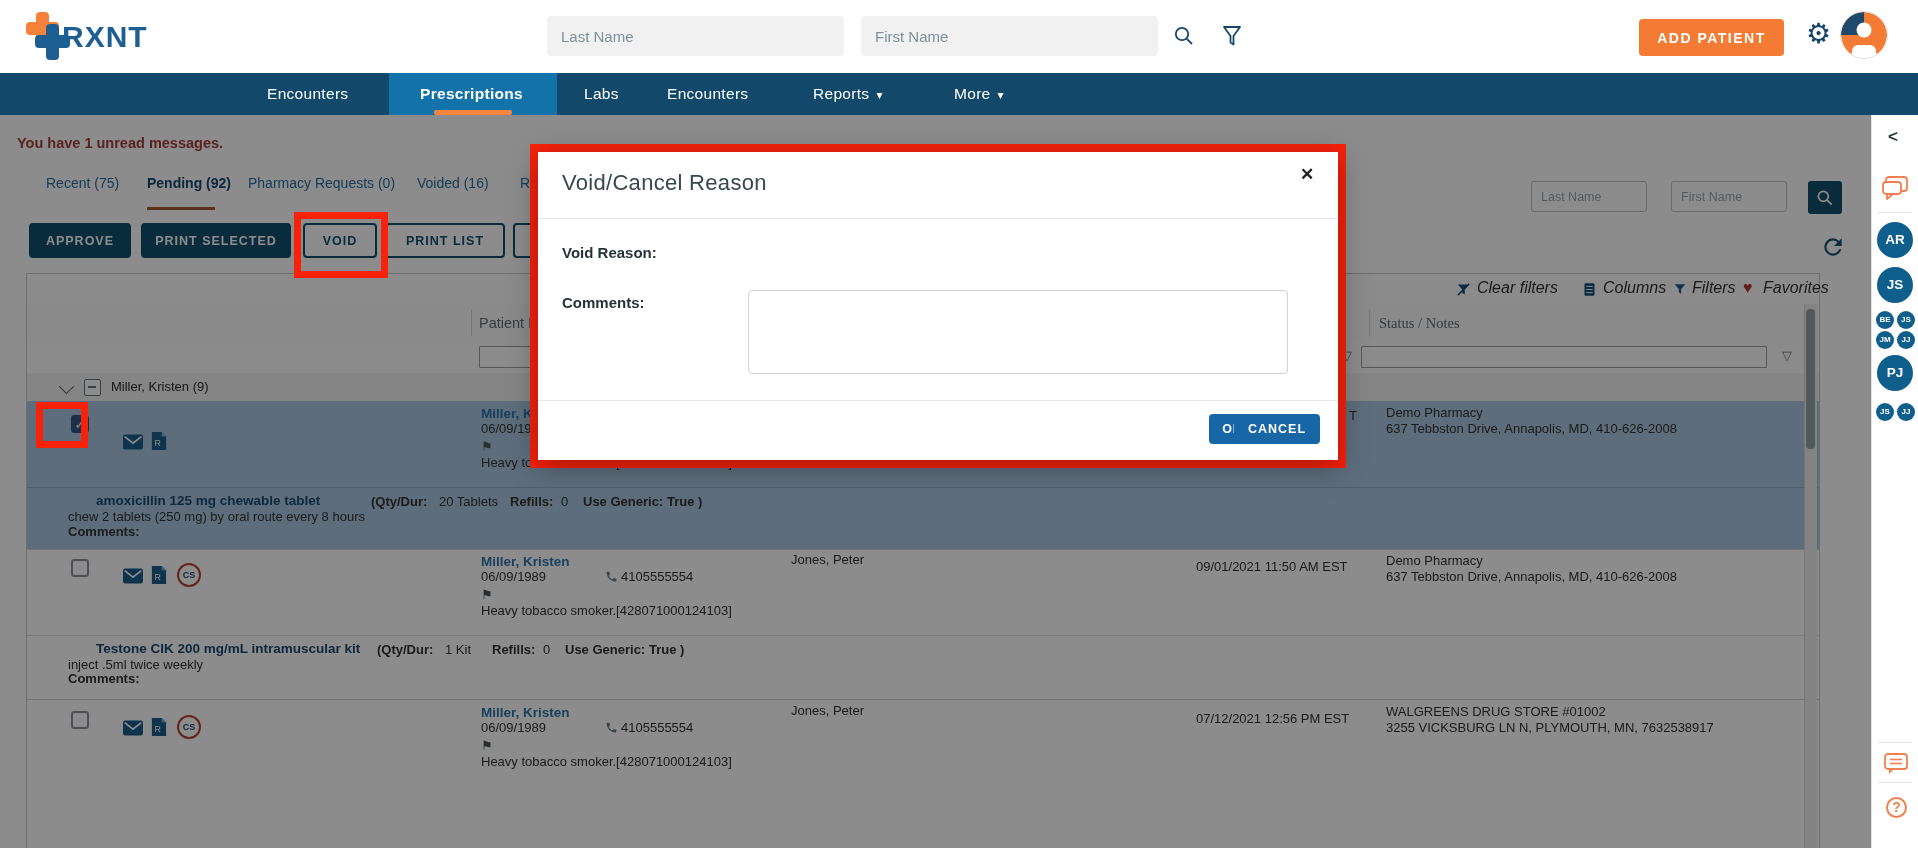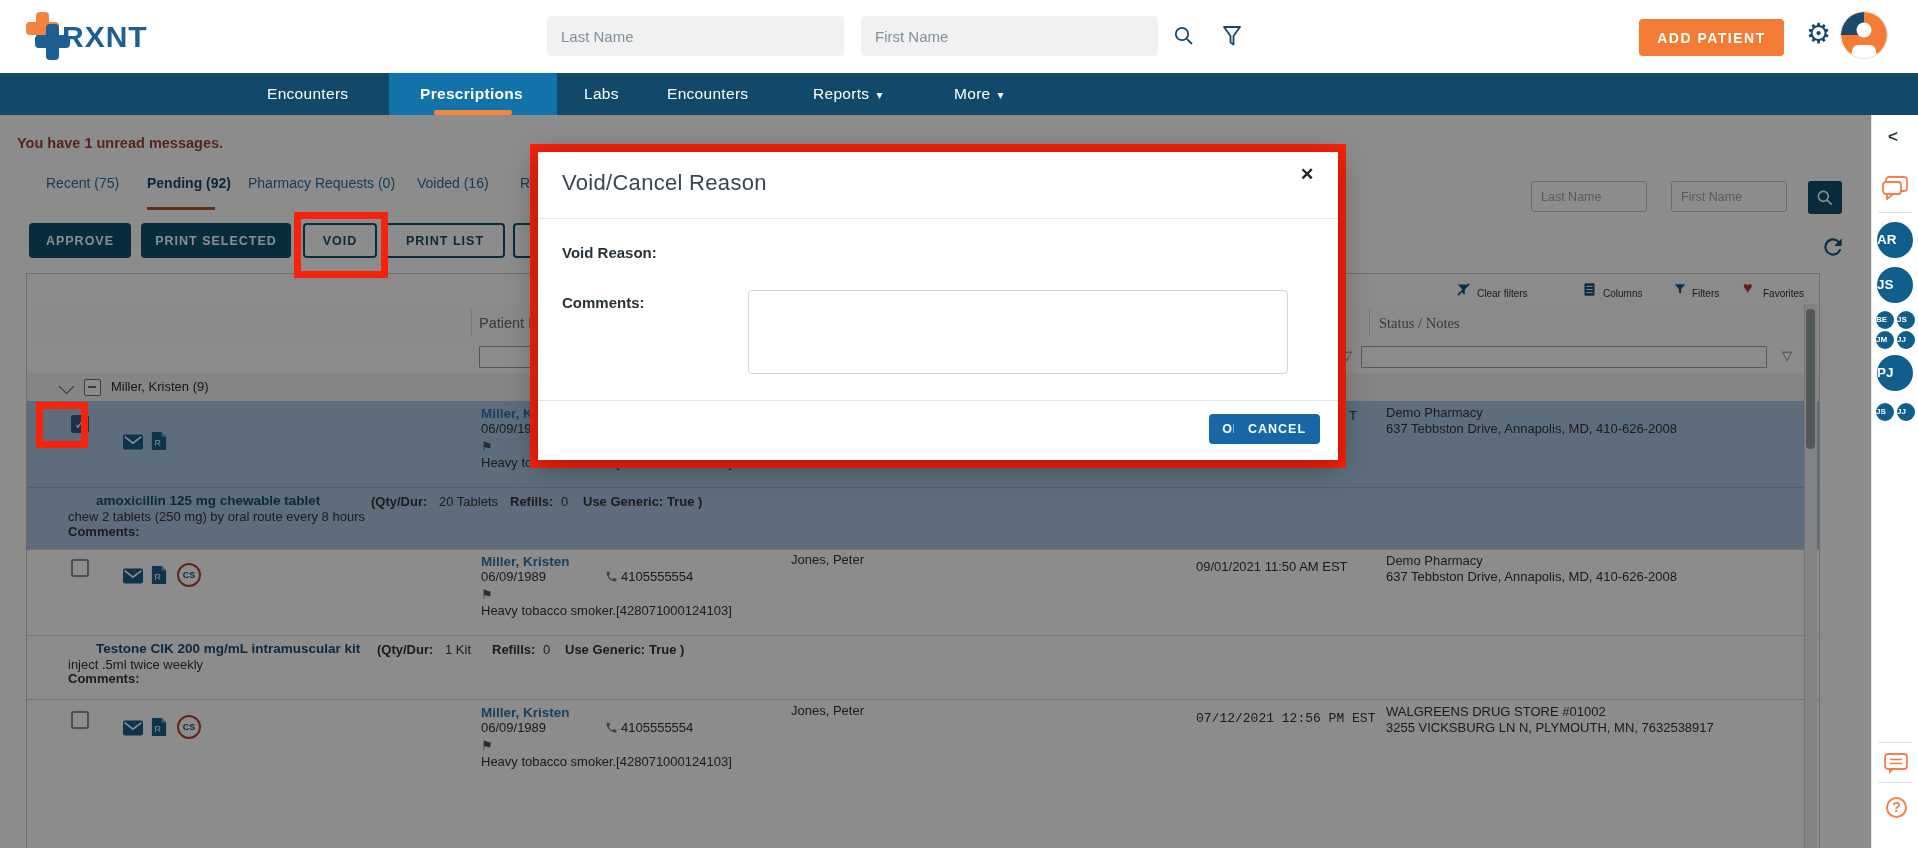--- a/index.html
+++ b/index.html
@@ -36,21 +36,21 @@
   .btn.solid{background:#11506f;border:none;color:#ffffff;}
   .btn.ghost{background:transparent;border:2px solid #11506f;color:#11506f;}
   .mini-input{position:absolute;top:66px;width:116px;height:31px;border:1px solid #b9c2c8;border-radius:3px;background:#fff;
        font-size:12.5px;color:#444;padding:0 9px;box-sizing:border-box;font-family:"Liberation Sans",sans-serif;}
   .mini-input::placeholder{color:#9aa7ae;opacity:1;}
   .mini-search-btn{position:absolute;left:1808px;top:66px;width:34px;height:33px;background:#11506f;border:none;border-radius:3px;cursor:pointer;}
   .refresh{position:absolute;left:1820px;top:119px;width:26px;height:26px;}
   
   .grid{position:absolute;left:26px;top:158px;width:1794px;height:631px;border:1px solid #c9c9c9;background:#fff;box-sizing:border-box;}
   .gtoolbar{position:absolute;left:0;top:0;width:100%;height:30px;border-bottom:1px solid #d8d8d8;background:#fdfdfd;}
-  .gtool{position:absolute;top:14px;font-size:10px;color:#333;cursor:pointer;}
+  .gtool{position:absolute;top:5px;font-size:16px;color:#333;cursor:pointer;font-style:italic;}
   .ghead{position:absolute;left:0;top:30px;width:100%;height:38px;border-bottom:1px solid #dcdcdc;background:#fbfbfb;}
   .gcolname{position:absolute;top:11px;font-size:14.5px;color:#5f6e78;}
   .gfilter{position:absolute;left:0;top:68px;width:100%;height:31px;border-bottom:1px solid #dcdcdc;background:#fdfdfd;}
   .filter-input{position:absolute;top:4px;height:22px;border:1px solid #9aa0a5;background:#fff;border-radius:1px;box-sizing:border-box;}
   .funnel-small{position:absolute;top:6px;font-size:13px;color:#6a737a;}
   .grow-group{position:absolute;left:0;top:99px;width:100%;height:28px;background:#f2f2f2;border-bottom:1px solid #d9d9d9;font-size:13px;color:#2b2b2b;}
   .minusbox{position:absolute;left:57px;top:6px;width:15px;height:15px;border:1.5px solid #66757e;border-radius:2px;background:#fff;}
   .minusbox::after{content:"";position:absolute;left:3px;top:6px;width:8px;height:1.5px;background:#66757e;}
   .chevdown{position:absolute;left:34px;top:8px;width:10px;height:10px;border-left:1.7px solid #5a646b;border-bottom:1.7px solid #5a646b;transform:rotate(-45deg);}
   .row{position:absolute;left:0;width:100%;border-bottom:1px solid #d0d0d0;box-sizing:border-box;}
@@ -68,21 +68,21 @@
   .bluelabel{color:#2e6da4;font-weight:bold;}
   .drugmeta{position:absolute;font-size:13px;color:#333;}
   .scroll-track{position:absolute;right:2px;top:30px;width:12px;height:599px;background:#efefef;border-left:1px solid #d5d5d5;}
   .scroll-thumb{position:absolute;left:1px;top:5px;width:9px;height:140px;background:#98a0a6;border-radius:4px;}
   
   .dim{position:absolute;left:0;top:115px;width:1871px;height:733px;background:rgba(0,0,0,0.45);z-index:40;}
   
   .sidebar{position:absolute;left:1871px;top:115px;width:47px;height:733px;background:#ffffff;border-left:1px solid #e4e4e4;z-index:50;}
   .sb-collapse{position:absolute;left:16px;top:12px;font-size:17px;font-weight:bold;color:#1e3b33;cursor:pointer;}
   .sb-divider{position:absolute;left:6px;width:34px;height:1px;background:#e2e2e2;}
-  .av{position:absolute;border-radius:50%;background:#0f5e8c;color:#fff;cursor:pointer;}
+  .av{position:absolute;border-radius:50%;background:#0f5e8c;color:#fff;text-align:center;cursor:pointer;}
   .av.big{width:36px;height:36px;left:5px;font-size:13.5px;font-weight:bold;line-height:36px;}
   .av.small{width:18px;height:18px;font-size:8px;font-weight:bold;line-height:18px;}
   .help-circle{position:absolute;left:14px;width:21px;height:21px;border:2px solid #f08050;border-radius:50%;box-sizing:border-box;
           color:#f08050;font-size:14px;font-weight:bold;text-align:center;line-height:17px;cursor:pointer;}
   
   .modal-annot{position:absolute;left:530px;top:144px;width:816px;height:324px;border:8px solid #f8220b;box-sizing:border-box;z-index:60;}
   .modal{position:absolute;left:0;top:0;width:800px;height:308px;background:#ffffff;box-shadow:0 6px 28px rgba(0,0,0,.35);}
   .modal-title{position:absolute;left:24px;top:18px;font-size:22px;color:#37474f;letter-spacing:.3px;}
   .modal-close{position:absolute;left:762px;top:12px;font-size:17px;font-weight:bold;color:#222;cursor:pointer;}
   .modal-hr{position:absolute;left:0;width:800px;height:1px;background:#e6e6e6;}
@@ -324,21 +324,21 @@
         <span class="ptext" style="left:454px;top:20px;">06/09/1989</span>
         <span class="abs" style="left:578px;top:21px;">
           <svg width="13" height="13" viewBox="0 0 24 24">
               <path fill="#6b7a85" d="M6.6 10.8c1.5 2.9 3.7 5.1 6.6 6.6l2.2-2.2c.3-.3.7-.4 1-.2 1.1.4 2.3.6 3.6.6.6 0 1 .4 1 1V20c0 .6-.4 1-1 1C10.6 21 3 13.4 3 4c0-.6.4-1 1-1h3.5c.6 0 1 .4 1 1 0 1.2.2 2.4.6 3.6.1.3 0 .7-.2 1l-2.3 2.2z"></path>
             </svg>
         </span>
         <span class="ptext" style="left:594px;top:20px;">4105555554</span>
         <span class="flagg" style="left:454px;top:38px;">⚑</span>
         <span class="ptext" style="left:454px;top:54px;">Heavy tobacco smoker.[428071000124103]</span>
         <span class="ptext" style="left:764px;top:3px;">Jones, Peter</span>
-        <span class="ptext" style="left:1169px;top:11px;font-family:Liberation Mono, monospace;">07/12/2021 12:56 PM EST</span>
+        <span class="ptext" style="left:1169px;top:11px;">07/12/2021 12:56 PM EST</span>
         <span class="ptext" style="left:1359px;top:4px;">WALGREENS DRUG STORE #01002</span>
         <span class="ptext" style="left:1359px;top:20px;">3255 VICKSBURG LN N, PLYMOUTH, MN, 7632538917</span>
       </div>
 
       <div class="scroll-track">
         <div class="scroll-thumb"></div>
       </div>
     </div>
   </div>
 

